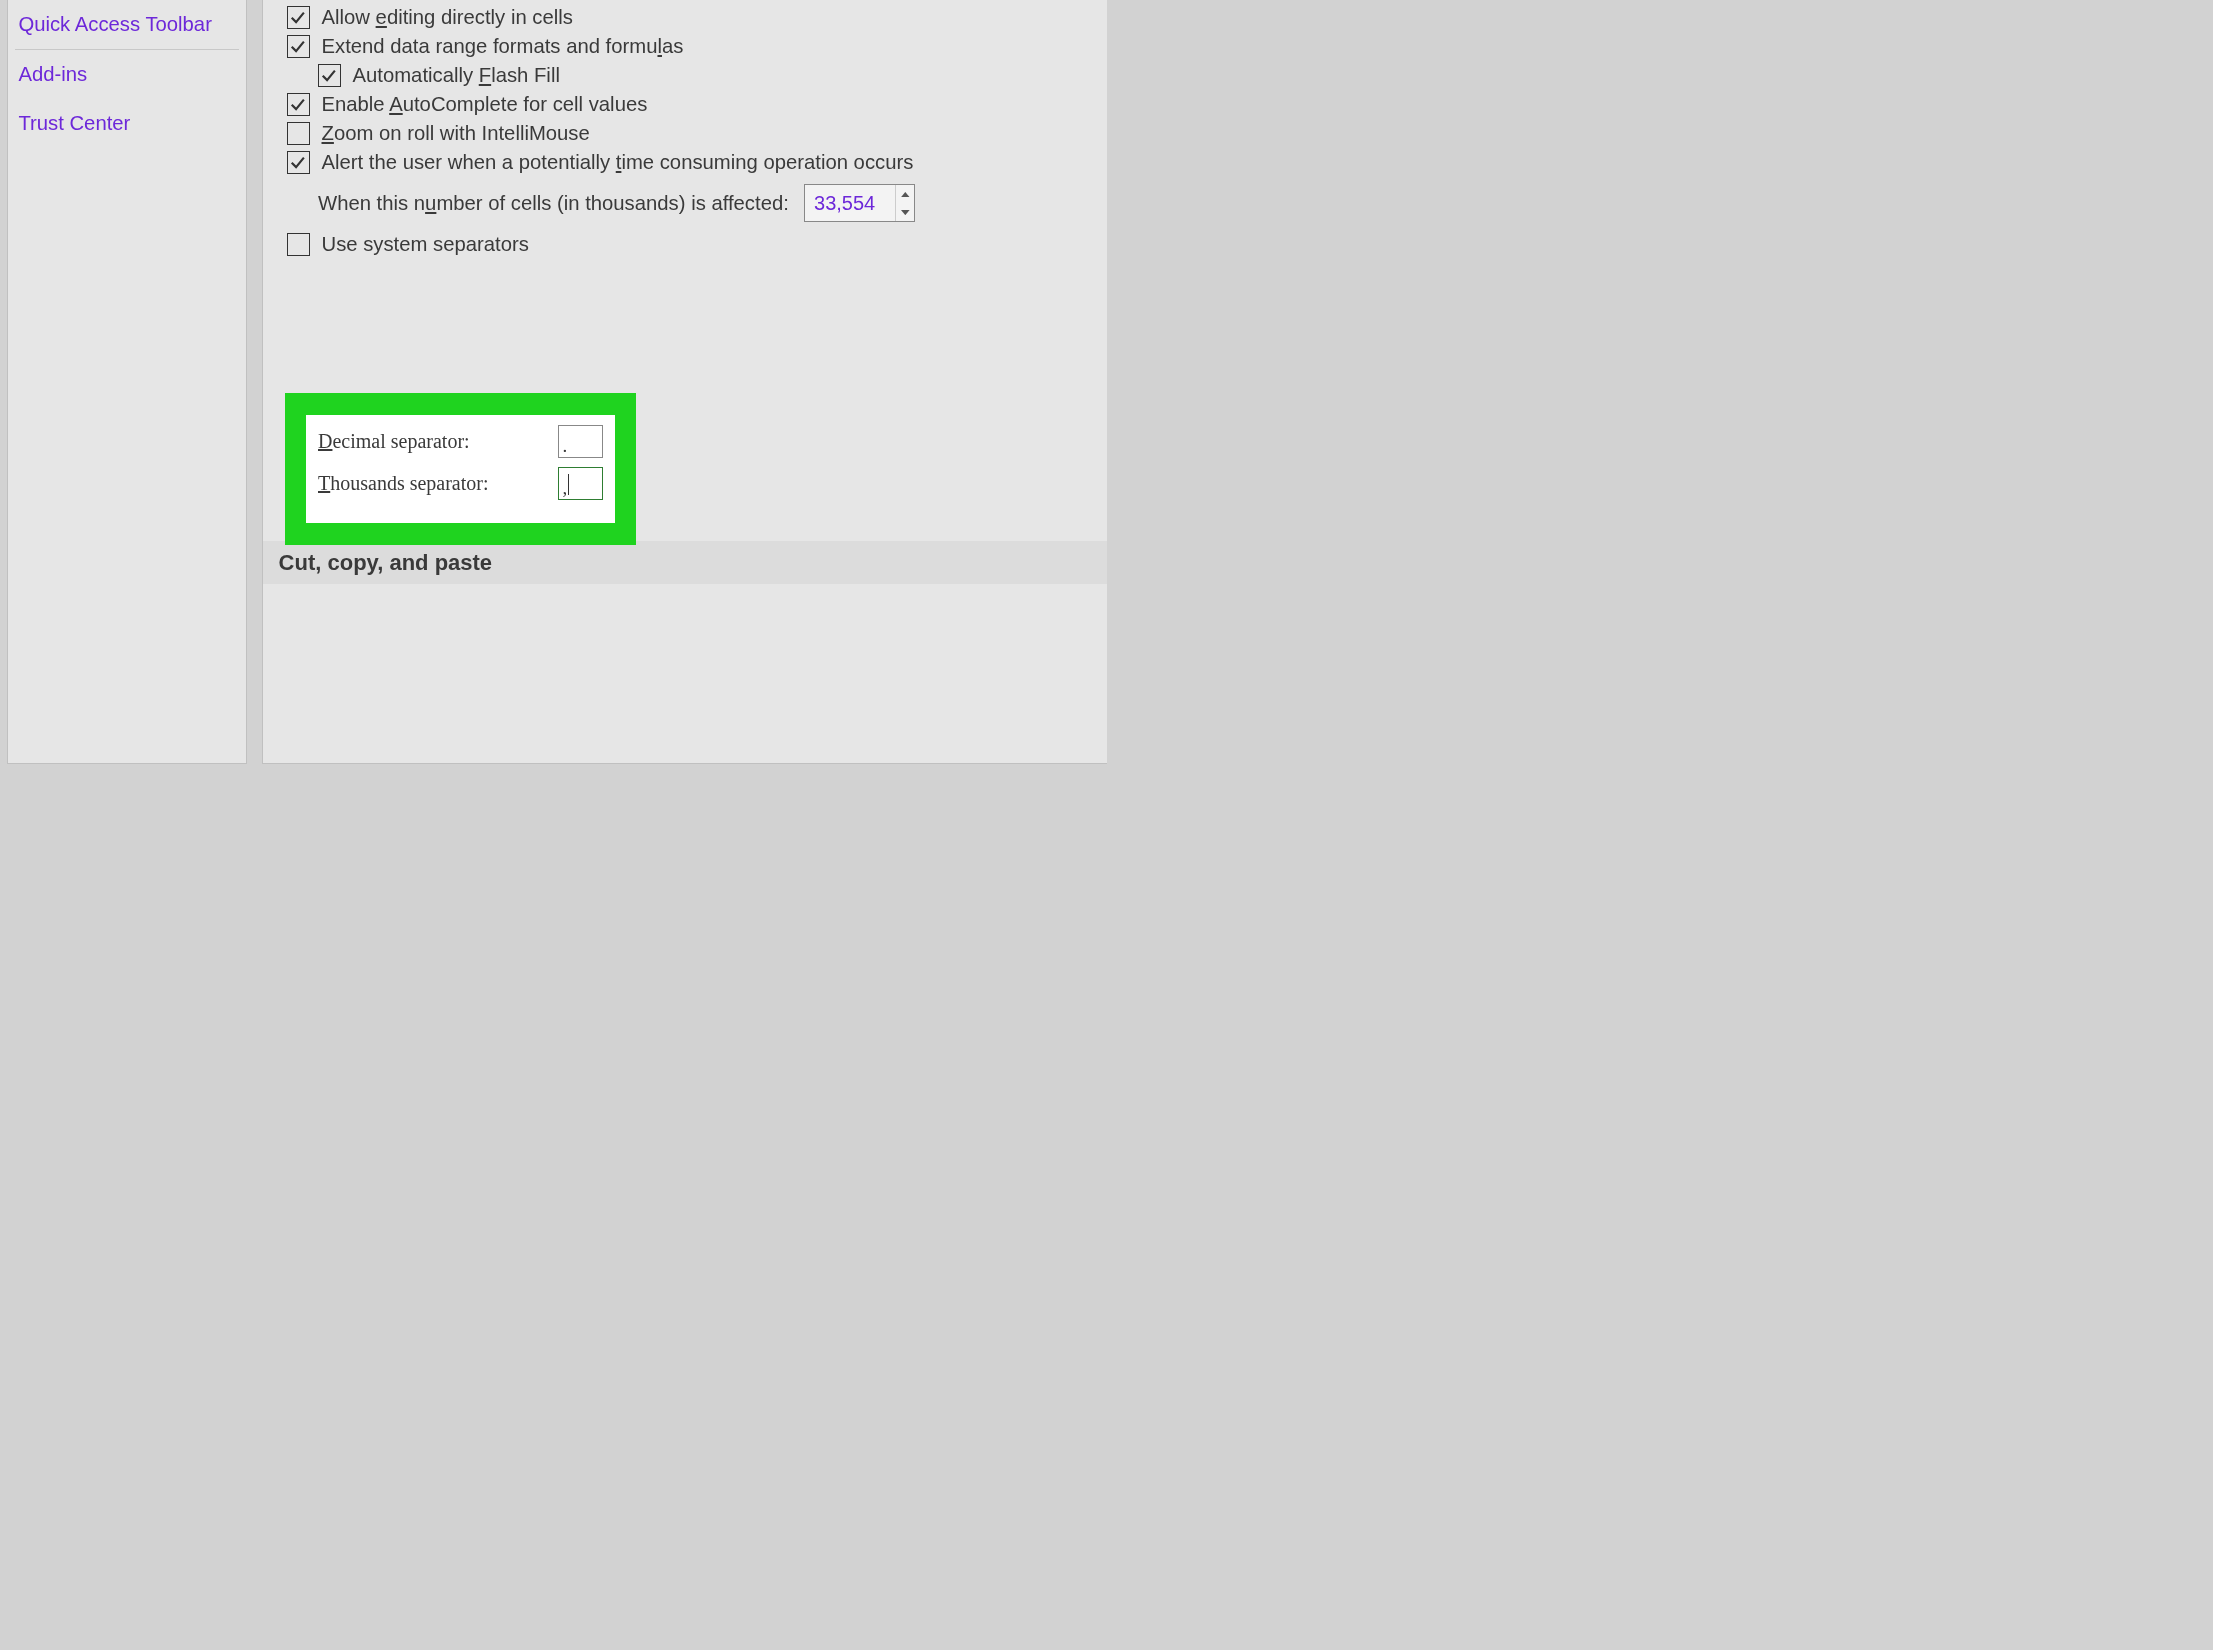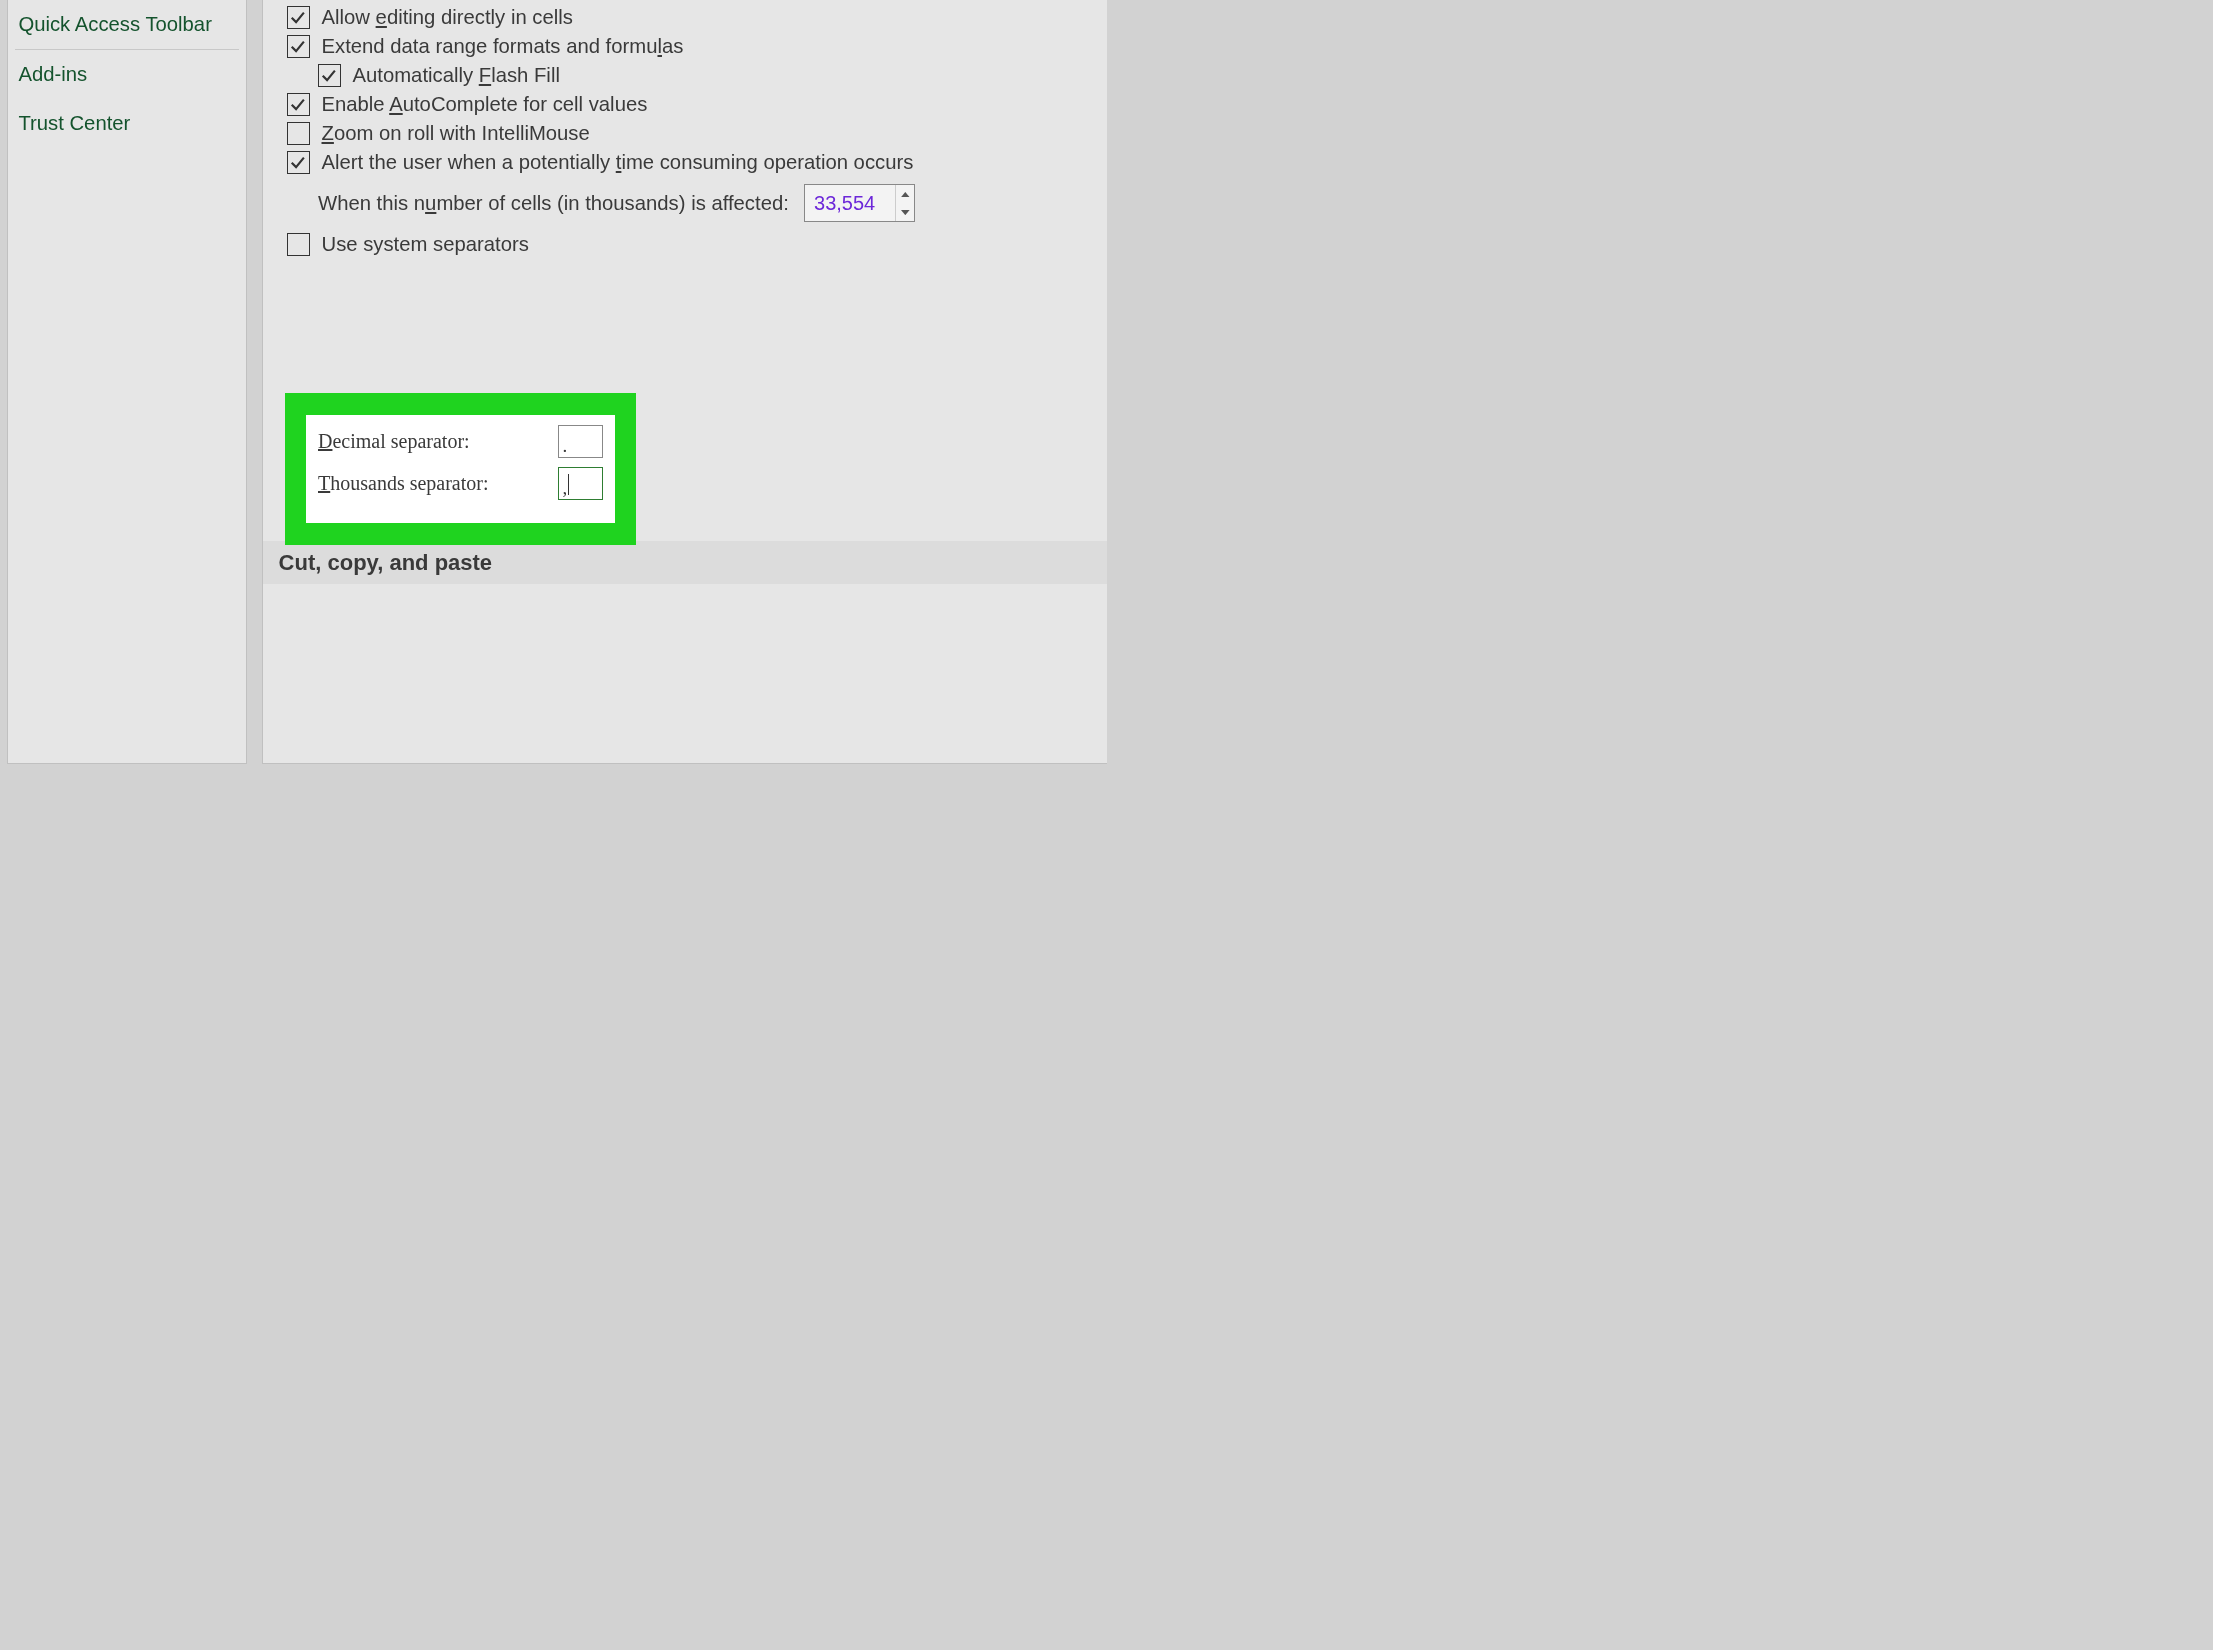--- a/index.html
+++ b/index.html
@@ -19,21 +19,21 @@
     top: 0;
     width: 240px;
     height: 764px;
     background: #e6e6e6;
     border: 0.9px solid #c0c0c0;
     border-top: none;
   }
   .sidebar-item {
     padding: 13px 10.4px;
     font-size: 20.3px;
-    color: #14532d;
+    color: #6d28d9;
     cursor: pointer;
   }
   .sidebar-divider {
     height: 0.9px;
     background: #c8c8c8;
     margin: 0 7px;
   }
 
   .content {
     position: absolute;

